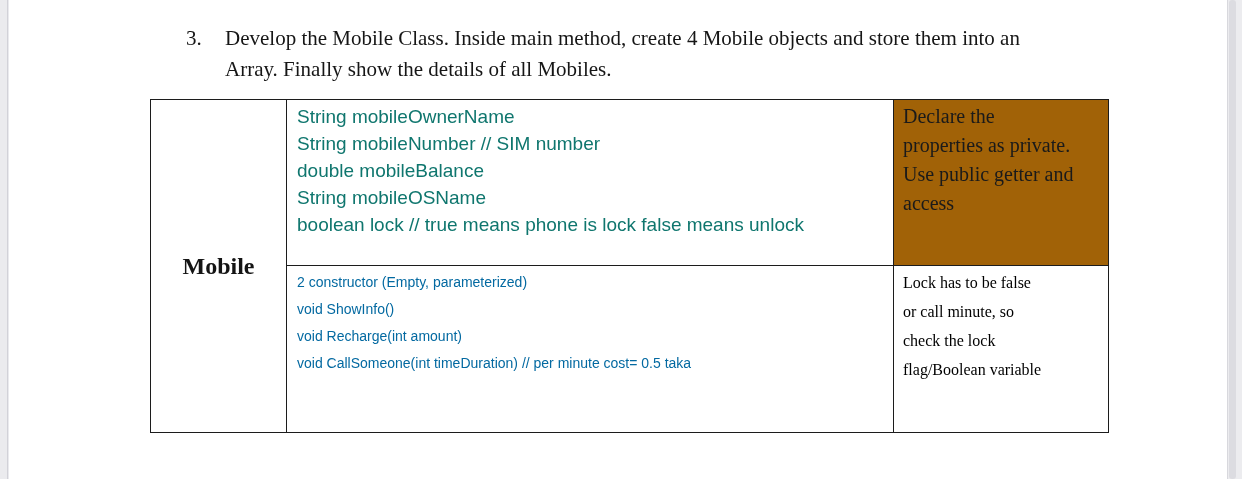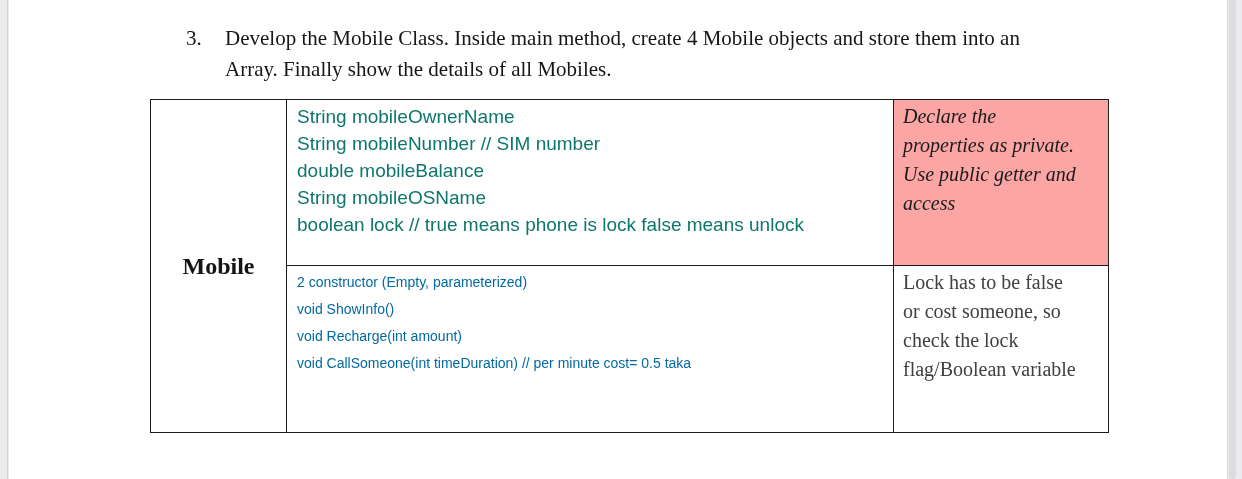--- a/index.html
+++ b/index.html
@@ -69,21 +69,21 @@
   .cell-methods {
     grid-column: 2; grid-row: 2;
     border-right: 1px solid #1c1c1c;
     padding: 3px 10px;
     font-family: "Liberation Sans", sans-serif;
     font-size: 14px; line-height: 27px; color: #0369a1;
   }
   .cell-methods-note {
     grid-column: 3; grid-row: 2;
     padding: 2px 9px;
-    font-size: 20px; line-height: 29px; color: #404040;
+    font-size: 16px; line-height: 29px; color: #000000;
   }
   .line { white-space: nowrap; }
 </style>
 </head>
 <body>
 
 <div class="screen">
 
   <div class="paper">
 
@@ -99,37 +99,37 @@
       </div>
 
       <div class="cell cell-props">
         <div class="line">String mobileOwnerName</div>
         <div class="line">String mobileNumber // SIM number</div>
         <div class="line">double mobileBalance</div>
         <div class="line">String mobileOSName</div>
         <div class="line">boolean lock // true means phone is lock false means unlock</div>
       </div>
 
-      <div class="cell cell-props-note" style="background-color: #fca5a5; font-style: italic;">
+      <div class="cell cell-props-note" style="background-color: #a16207;">
         <div class="line">Declare the</div>
         <div class="line">properties as private.</div>
         <div class="line">Use public getter and</div>
         <div class="line">access</div>
       </div>
 
       <div class="cell cell-methods">
         <div class="line">2 constructor (Empty, parameterized)</div>
         <div class="line">void ShowInfo()</div>
         <div class="line">void Recharge(int amount)</div>
         <div class="line">void CallSomeone(int timeDuration) // per minute cost= 0.5 taka</div>
       </div>
 
       <div class="cell cell-methods-note">
         <div class="line">Lock has to be false</div>
-        <div class="line">or cost someone, so</div>
+        <div class="line">or call minute, so</div>
         <div class="line">check the lock</div>
         <div class="line">flag/Boolean variable</div>
       </div>
 
     </div>
   </div>
 
   <div class="edge-strip-left"></div>
   <div class="edge-strip-right">
     <div class="scroll-band"></div>

